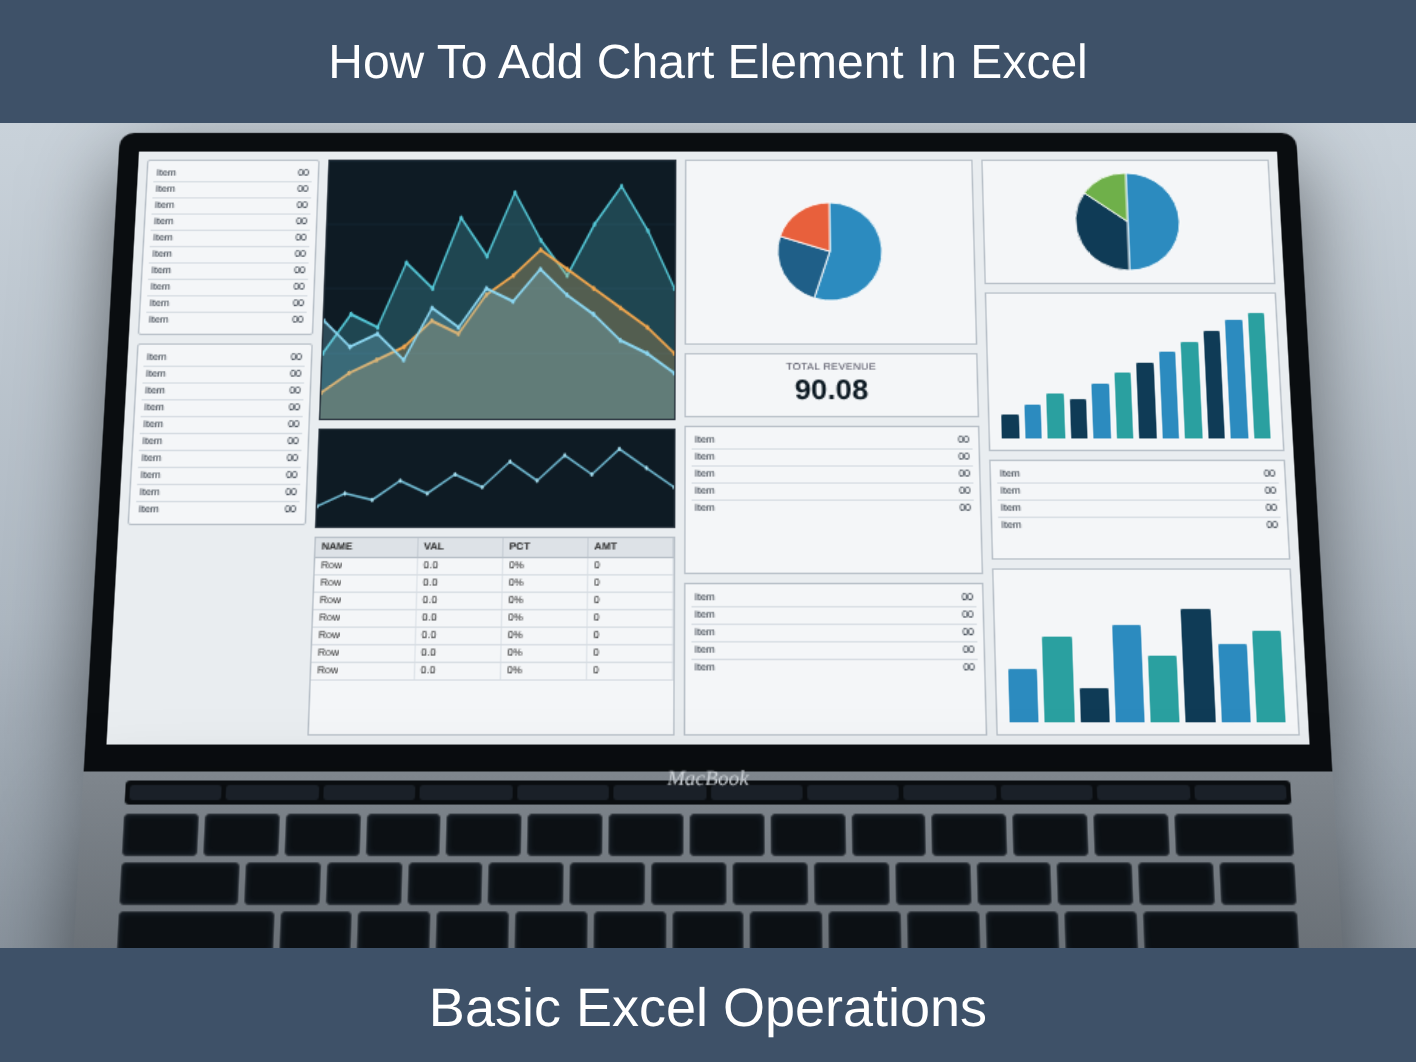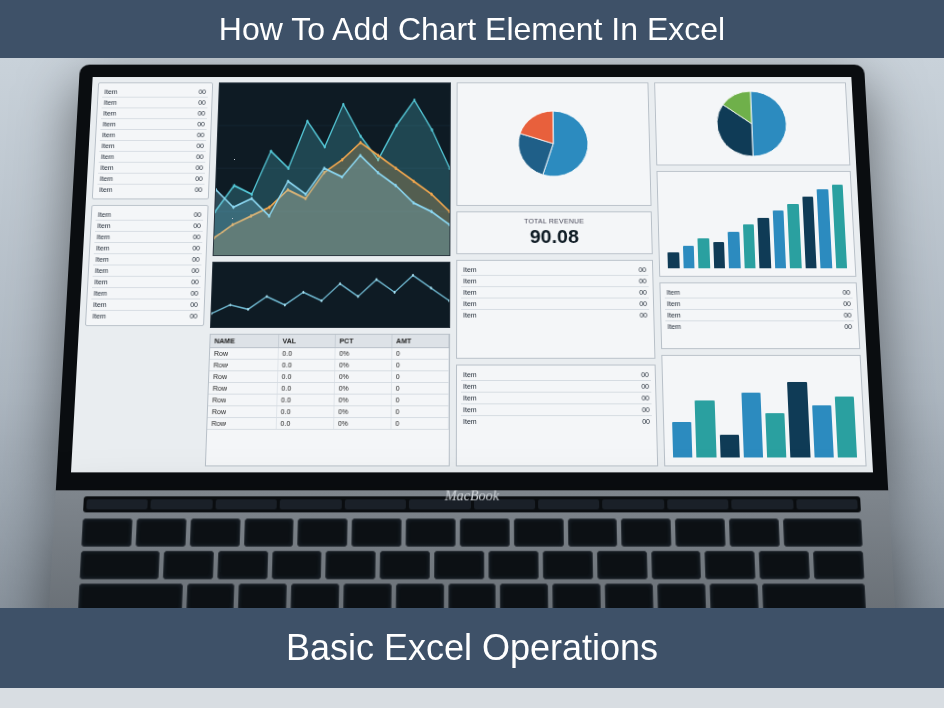--- a/index.html
+++ b/index.html
@@ -12,21 +12,21 @@
     position: relative;
   }
   .banner {
     background: #3e5168;
     color: #fff;
     text-align: center;
     display: flex;
     align-items: center;
     justify-content: center;
   }
-  .banner-top { height: 58px; font-size: 32px; font-weight: 400; }
+  .banner-top { height: 82px; font-size: 32px; font-weight: 400; }
   .banner-bottom { height: 80px; font-size: 36px; font-weight: 400; }
 
   .hero {
     position: relative;
     height: 550px;
     background: linear-gradient(180deg, #c9d2da 0%, #aeb8c2 60%, #8a949e 100%);
     overflow: hidden;
   }
 
   

